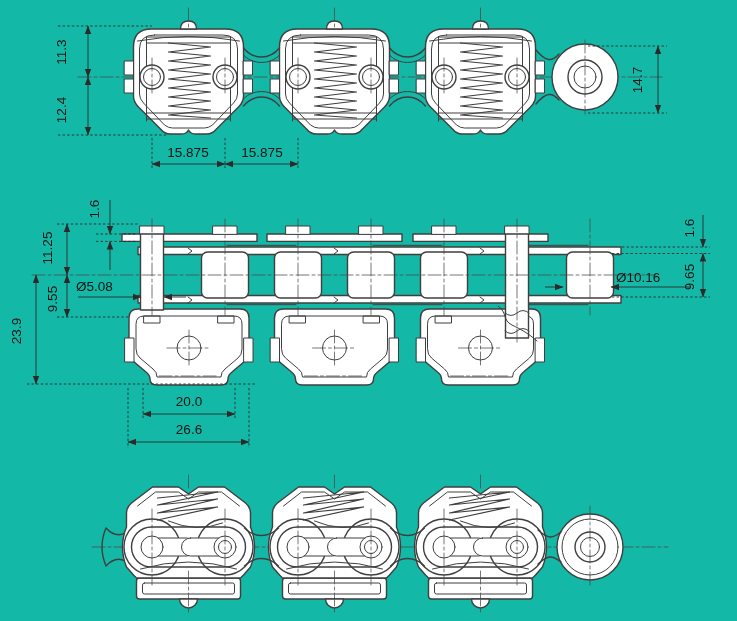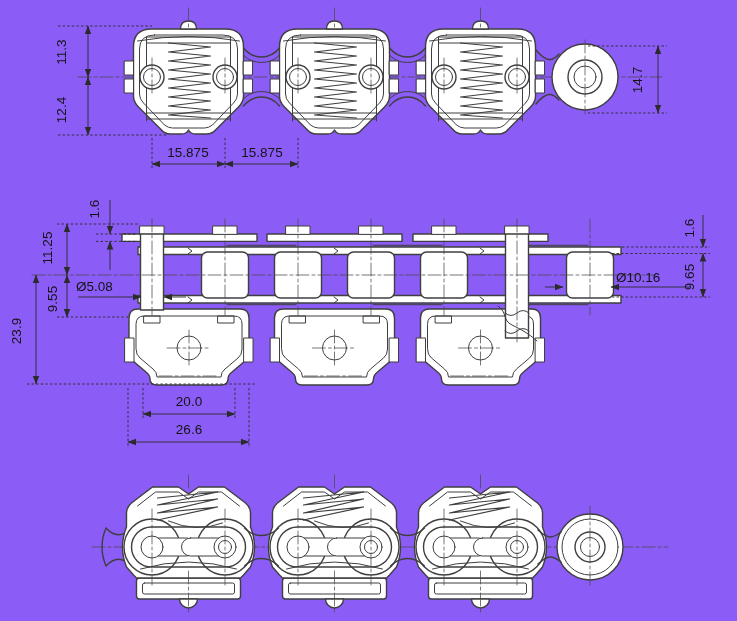--- a/index.html
+++ b/index.html
@@ -1,16 +1,16 @@
 <!DOCTYPE html>
 <html><head>
 <meta charset="utf-8">
 <style>
   html,body{margin:0;padding:0;background:#ffffff;}
-  .stage{width:737px;height:621px;background:#8b5cf6;position:relative;overflow:hidden;}
+  .stage{width:737px;height:621px;background:#14b8a6;position:relative;overflow:hidden;}
   .geo{stroke:#3f3f3f;stroke-width:1.4;fill:none;stroke-linecap:round;stroke-linejoin:round;}
   .f{fill:#ffffff;}
   .thin{stroke-width:1;}
   .spr{stroke-width:1.25;}
   .cl,.cl2{stroke:#4a4a4a;stroke-width:.75;fill:none;stroke-dasharray:13 3 3 3;}
   .dim{stroke:#2b2b2b;stroke-width:.9;fill:none;}
   .ext{stroke-dasharray:2.4 2.2;}
   text.d{font:13.5px "Liberation Sans", sans-serif;fill:#141414;stroke:none;}
   .mk{fill:#2b2b2b;stroke:none;}
 </style>

